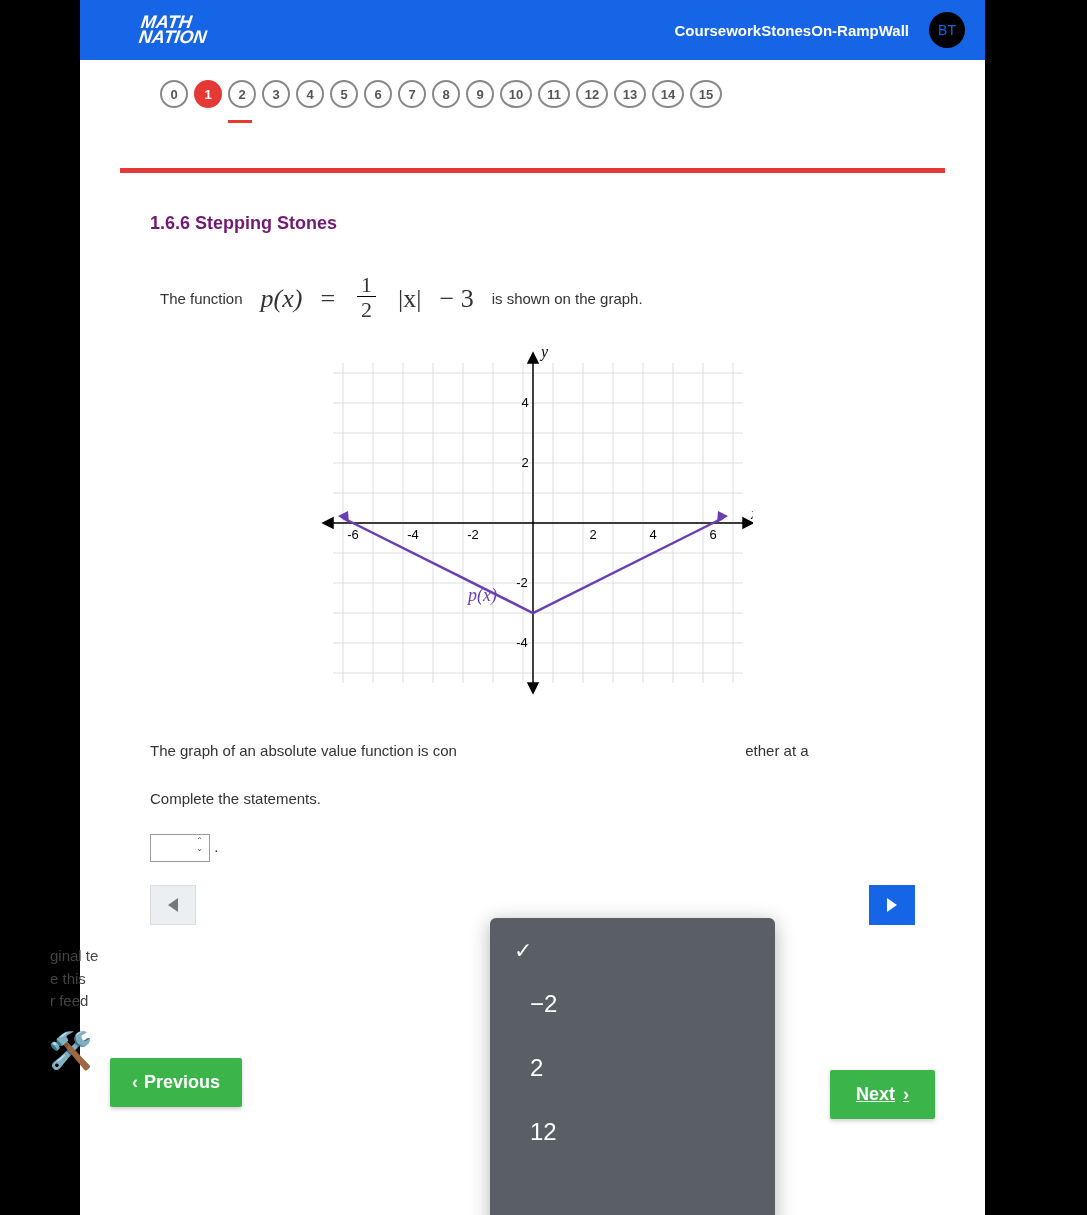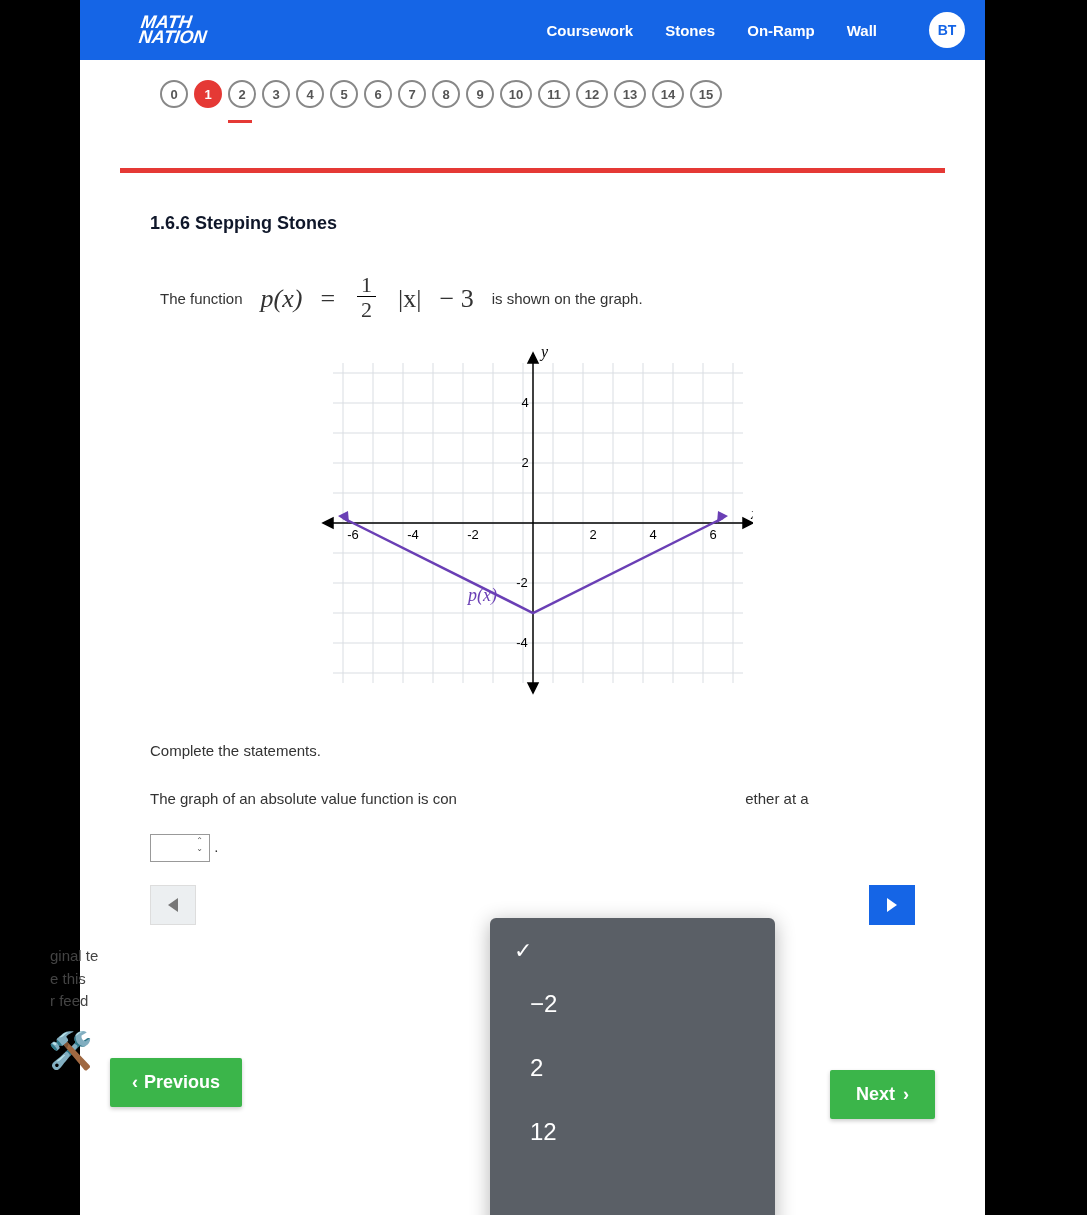--- a/index.html
+++ b/index.html
@@ -32,27 +32,27 @@
     font-weight: 900;
     font-style: italic;
     font-size: 18px;
     line-height: 0.85;
     transform: skewX(-8deg);
     margin-right: auto;
     margin-left: 40px;
   }
   .logo .line1 { display:block; }
   .logo .line2 { display:block; }
-  .nav-items { display: flex; gap: 32px; align-items: center; }
+  .nav-items { display: flex; align-items: center; }
   .nav-item { font-size: 15px; font-weight: 600; cursor: pointer; }
   .avatar {
     width: 36px; height: 36px; border-radius: 50%;
-    background: #ffffff; color: #1565e6;
+    background: #000000; color: #1565e6;
     display: flex; align-items: center; justify-content: center;
-    font-weight: 700; font-size: 14px; margin-left: 20px;
+    font-weight: 400; font-size: 14px; margin-left: 20px;
   }
   .qnum-bar {
     padding: 20px 40px 10px 80px;
     display: flex; gap: 6px; align-items: center;
   }
   .qnum {
     width: 28px; height: 28px; border: 2px solid #888; border-radius: 50%;
     display: flex; align-items: center; justify-content: center;
     font-size: 13px; font-weight: 600; color: #555; cursor: pointer;
   }
@@ -66,21 +66,21 @@
   }
   .red-line {
     margin: 50px 40px 0 40px;
     height: 5px; background: #e53935;
   }
   .content {
     padding: 40px 70px 20px 70px;
     position: relative;
   }
   .section-title {
-    color: #0f172a; font-weight: 700; font-size: 18px;
+    color: #701a75; font-weight: 700; font-size: 18px;
     margin-bottom: 40px;
   }
   .func-line {
     font-size: 15px; color: #333;
     display: flex; align-items: center; gap: 18px;
     margin-bottom: 20px; margin-left: 10px;
   }
   .math-big {
     font-family: "Times New Roman", serif;
     font-size: 26px;
@@ -158,20 +158,21 @@
     font-size: 18px; padding: 14px 22px; border-radius: 2px;
     cursor: pointer; display: flex; align-items: center; gap: 6px;
     box-shadow: 0 2px 4px rgba(0,0,0,.2);
   }
   .next-btn {
     position: absolute; left: 830px; top: 1070px;
     background: #3bb54a; color: #fff; font-weight: 700;
     font-size: 18px; padding: 14px 26px; border-radius: 2px;
     cursor: pointer; display: flex; align-items: center; gap: 8px;
     box-shadow: 0 2px 4px rgba(0,0,0,.2);
+    text-decoration: underline;
   }
 </style>
 </head>
 <body>
 
 <div class="app-frame">
 
   <div class="header">
     <div class="logo">
       <span class="line1">MATH</span>
@@ -283,26 +284,26 @@
         </g>
 
         <polyline points="30,175 220,270 410,175" fill="none" stroke="#6a3fb5" stroke-width="2.5"></polyline>
         <polygon points="25,173 35,168 36,180" fill="#6a3fb5"></polygon>
         <polygon points="415,173 405,168 404,180" fill="#6a3fb5"></polygon>
         <text x="155" y="258" font-family="Times New Roman, serif" font-style="italic" font-size="18" fill="#6a3fb5">p(x)</text>
       </svg>
     </div>
 
     <div class="statements">
-      <div class="row">Complete the statements.</div>
       <div class="row">
         <span>The graph of an absolute value function is con</span>
         <span style="display:inline-block;width:280px"></span>
         <span>ether at a</span>
       </div>
+      <div class="row">Complete the statements.</div>
       <div class="row">
         <span class="dropdown-slot"></span><span> .</span>
       </div>
     </div>
 
     <div class="step-nav">
       <div class="step-btn">
         <div class="tri-left"></div>
       </div>
       <div class="step-btn play">

